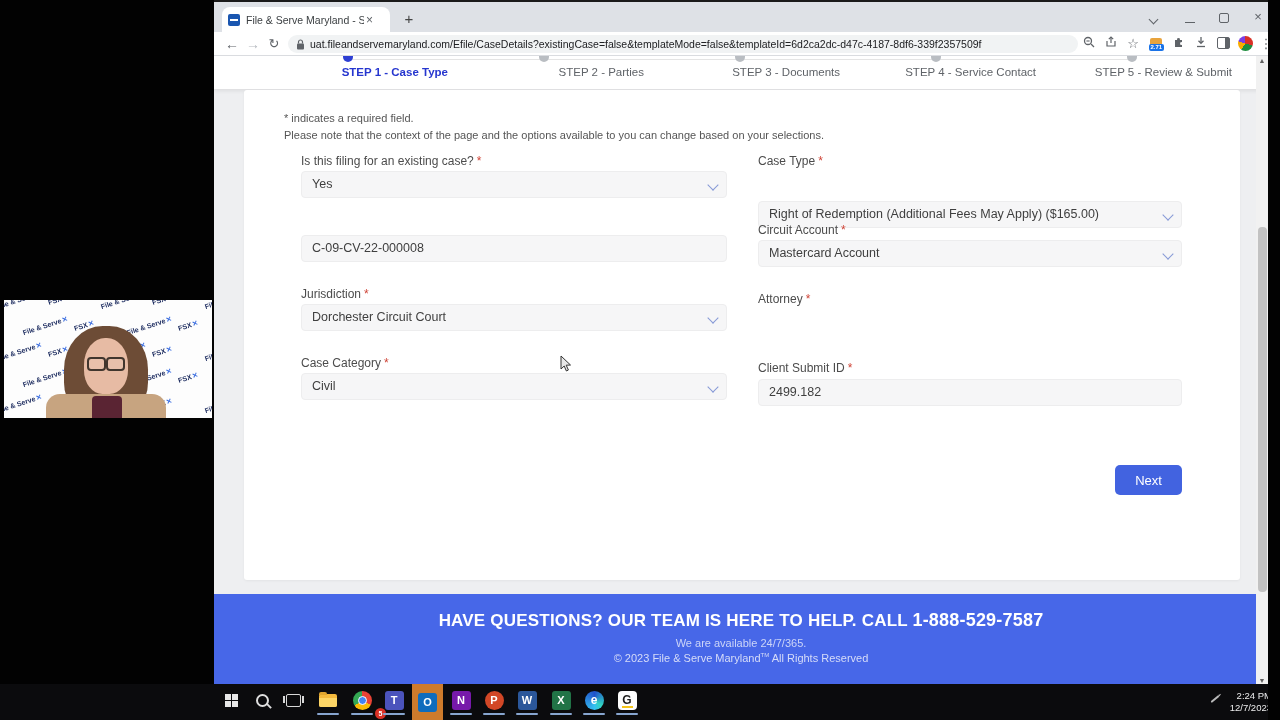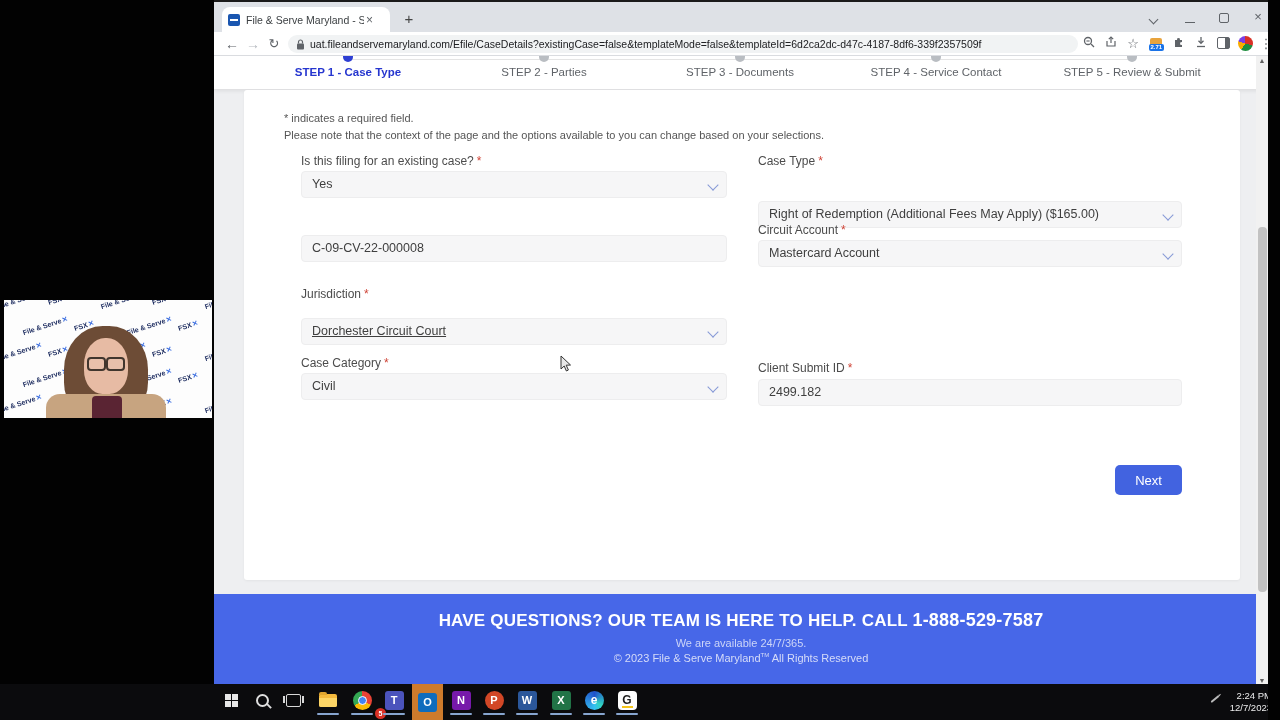--- a/index.html
+++ b/index.html
@@ -60,38 +60,38 @@
 
   
   #viewport{position:absolute;left:0;top:54px;width:1054px;height:630px;background:#eeeff1;overflow:hidden;}
 
   
   #stepbar{position:absolute;left:0;top:0;width:100%;height:33px;background:#fff;box-shadow:0 2px 4px rgba(0,0,0,.08);}
   #step-line{position:absolute;left:134px;top:3px;width:784px;height:1px;background:#e4e4e4;}
   .step{position:absolute;top:0;width:200px;text-align:center;}
   .step .dot{position:absolute;left:50%;margin-left:-5px;top:-4px;width:10px;height:10px;border-radius:50%;background:#b9bdc2;}
   .step.active .dot{background:#2e3fd3;}
-  .step .lbl{position:absolute;left:0;top:10px;width:100%;font-size:11.5px;color:#5f6368;}
+  .step .lbl{position:absolute;left:0;top:10px;width:100%;font-size:11.5px;color:#5f6368;text-align:right;}
   .step.active .lbl{color:#2636cf;font-weight:bold;}
   #step1{left:34px;} #step2{left:230px;} #step3{left:426px;} #step4{left:622px;} #step5{left:818px;}
 
   
   #card{position:absolute;left:30px;top:34px;width:996px;height:490px;background:#fff;border-radius:3px;box-shadow:0 1px 3px rgba(0,0,0,.05);}
   .note{position:absolute;left:40px;font-size:11px;color:#555;}
   #note1{top:22px;} #note2{top:39px;}
   .flabel{position:absolute;font-size:12px;color:#4c4c4c;}
   .flabel.bold{font-weight:bold;color:#3a3a3a;}
   .star{color:#cf4437;margin-left:3px;}
   .fbox{position:absolute;height:27px;background:#f6f6f7;border:1px solid #ededee;border-radius:4px;box-sizing:border-box;
         font-size:12.5px;color:#3f3f3f;line-height:25px;padding:0 10px;}
   .fbox .chev{position:absolute;right:9px;top:9px;width:7px;height:7px;border-right:1.6px solid #8699d6;border-bottom:1.6px solid #8699d6;transform:rotate(45deg);}
   .colL{left:57px;width:426px;} .colR{left:514px;width:424px;}
   #f1-l{top:64px;}  #f1{top:81px;}
   #f2-l{top:126px;} #f2{top:145px;}
-  #f3-l{top:197px;} #f3{top:228px;text-decoration:underline;}
+  #f3-l{top:197px;} #f3{top:214px;}
   #f4-l{top:266px;} #f4{top:283px;}
   #r1-l{top:64px;}  #r1{top:81px;margin-top:30px;}
   #r2-l{top:133px;} #r2{top:150px;}
   #r3-l{top:202px;} #r3{top:219px;}
   #r4-l{top:271px;} #r4{top:289px;}
   #next-btn{position:absolute;left:871px;top:375px;width:67px;height:30px;background:#4263e0;border:none;border-radius:5px;
             color:#fff;font-size:13px;font-family:"Liberation Sans",sans-serif;}
 
   
   #footer{position:absolute;left:0;top:538px;width:1054px;height:92px;background:#4767e8;text-align:center;color:#fff;}
@@ -300,20 +300,21 @@
 
         <div id="f4-l" class="flabel colL"><span>Case Category</span><span class="star">*</span></div>
         <div id="f4" class="fbox colL"><span>Civil</span><span class="chev"></span></div>
 
         <div id="r1-l" class="flabel colR"><span>Case Type</span><span class="star">*</span></div>
         <div id="r1" class="fbox colR"><span>Right of Redemption (Additional Fees May Apply) ($165.00)</span><span class="chev"></span></div>
 
         <div id="r2-l" class="flabel colR"><span>Circuit Account</span><span class="star">*</span></div>
         <div id="r2" class="fbox colR"><span>Mastercard Account</span><span class="chev"></span></div>
 
+        <div id="r3-l" class="flabel colR"><span>Attorney</span><span class="star">*</span></div>
 
         <div id="r4-l" class="flabel colR"><span>Client Submit ID</span><span class="star">*</span></div>
         <div id="r4" class="fbox colR"><span>2499.182</span></div>
 
         <button id="next-btn">Next</button>
       </div>
 
       <div id="footer">
         <div id="footer-line1"><span>HAVE QUESTIONS? OUR TEAM IS HERE TO HELP. CALL </span><span id="footer-phone">1-888-529-7587</span></div>
         <div id="footer-line2">We are available 24/7/365.</div>

